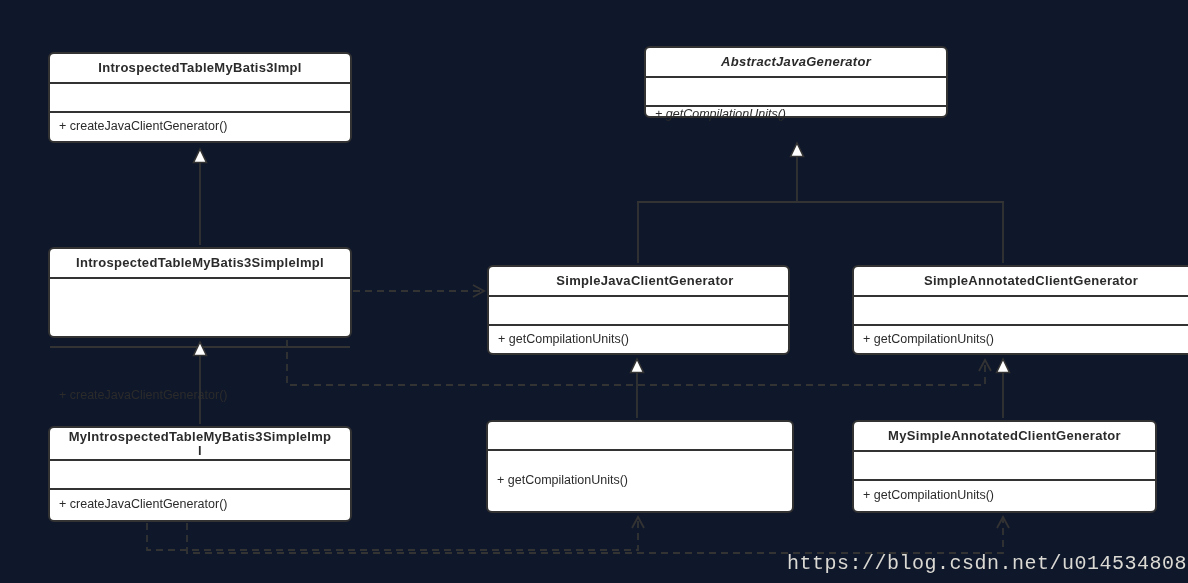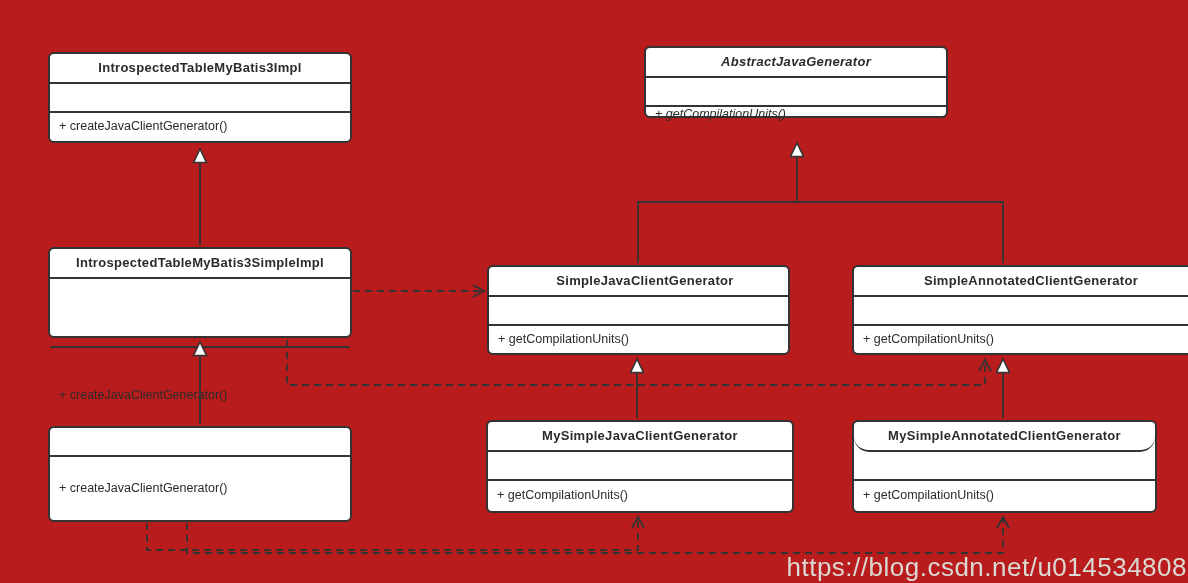--- a/index.html
+++ b/index.html
@@ -1,17 +1,17 @@
 <!DOCTYPE html>
 <html><head>
 <meta charset="utf-8">
 <style>
   html,body{margin:0;padding:0;background:#fff;}
   #canvas{
-    position:relative;width:1188px;height:583px;background:#b91c1c;overflow:hidden;
+    position:relative;width:1188px;height:583px;background:#0f172a;overflow:hidden;
     font-family:"Liberation Sans","DejaVu Sans",sans-serif;color:#2b2b2b;
   }
   .uml-class{
     position:absolute;background:#ffffff;border:2px solid #333333;border-radius:6px;
     box-sizing:border-box;display:flex;flex-direction:column;z-index:2;
   }
   .uml-title{
     flex:0 0 auto;display:flex;align-items:center;justify-content:center;text-align:center;
     font-weight:bold;font-size:13px;letter-spacing:.3px;border-bottom:2px solid #333333;
     padding:1px 4px;box-sizing:border-box;word-break:break-all;line-height:14px;
@@ -21,22 +21,22 @@
   }
   .uml-methods{
     flex:1 1 auto;display:flex;align-items:center;font-size:12.5px;
     padding:0 8px 2px 9px;box-sizing:border-box;white-space:nowrap;
   }
   .abstract .uml-title,.abstract .uml-methods{font-style:italic;}
   .narrow-title .uml-title{padding:1px 18px;}
   #wires{position:absolute;left:0;top:0;z-index:3;pointer-events:none;}
   .watermark{
     position:absolute;top:552px;right:1px;z-index:1;
-    font-family:Liberation Sans, sans-serif;
-    font-size:26px;letter-spacing:.5px;color:#dbd9d3;white-space:nowrap;
+    font-family:Liberation Mono, monospace;
+    font-size:20px;letter-spacing:.5px;color:#dbd9d3;white-space:nowrap;
   }
 </style>
 </head>
 <body>
 
 <div id="canvas">
 
   <div class="uml-class" style="left:48px;top:52px;width:304px;height:91px;">
     <div class="uml-title" style="flex-basis:30px;">IntrospectedTableMyBatis3Impl</div>
     <div class="uml-attrs"></div>
@@ -61,32 +61,32 @@
     <div class="uml-methods">+ getCompilationUnits()</div>
   </div>
 
   <div class="uml-class" style="left:852px;top:265px;width:358px;height:90px;">
     <div class="uml-title" style="flex-basis:30px;">SimpleAnnotatedClientGenerator</div>
     <div class="uml-attrs"></div>
     <div class="uml-methods">+ getCompilationUnits()</div>
   </div>
 
   <div class="uml-class narrow-title" style="left:48px;top:426px;width:304px;height:96px;">
+    <div class="uml-title" style="flex-basis:33px;">MyIntrospectedTableMyBatis3SimpleImpl</div>
     <div class="uml-attrs"></div>
     <div class="uml-methods">+ createJavaClientGenerator()</div>
   </div>
 
   <div class="uml-class" style="left:486px;top:420px;width:308px;height:93px;">
-    <div class="uml-title" style="flex-basis:30px;">MySimpleJavaClientGenerator</div>
     <div class="uml-attrs"></div>
     <div class="uml-methods">+ getCompilationUnits()</div>
   </div>
 
   <div class="uml-class" style="left:852px;top:420px;width:305px;height:93px;">
-    <div class="uml-title" style="flex-basis:30px;border-radius:15px;">MySimpleAnnotatedClientGenerator</div>
+    <div class="uml-title" style="flex-basis:30px;">MySimpleAnnotatedClientGenerator</div>
     <div class="uml-attrs"></div>
     <div class="uml-methods">+ getCompilationUnits()</div>
   </div>
 
   <svg id="wires" width="1188" height="583" viewBox="0 0 1188 583">
     <defs>
       <marker id="tri" markerUnits="userSpaceOnUse" markerWidth="18" markerHeight="18" refX="15" refY="8" orient="auto">
         <path d="M1.5,1.5 L15,8 L1.5,14.5 Z" fill="#ffffff" stroke="#333333" stroke-width="1.6"></path>
       </marker>
       <marker id="open" markerUnits="userSpaceOnUse" markerWidth="16" markerHeight="16" refX="13" refY="8" orient="auto">

